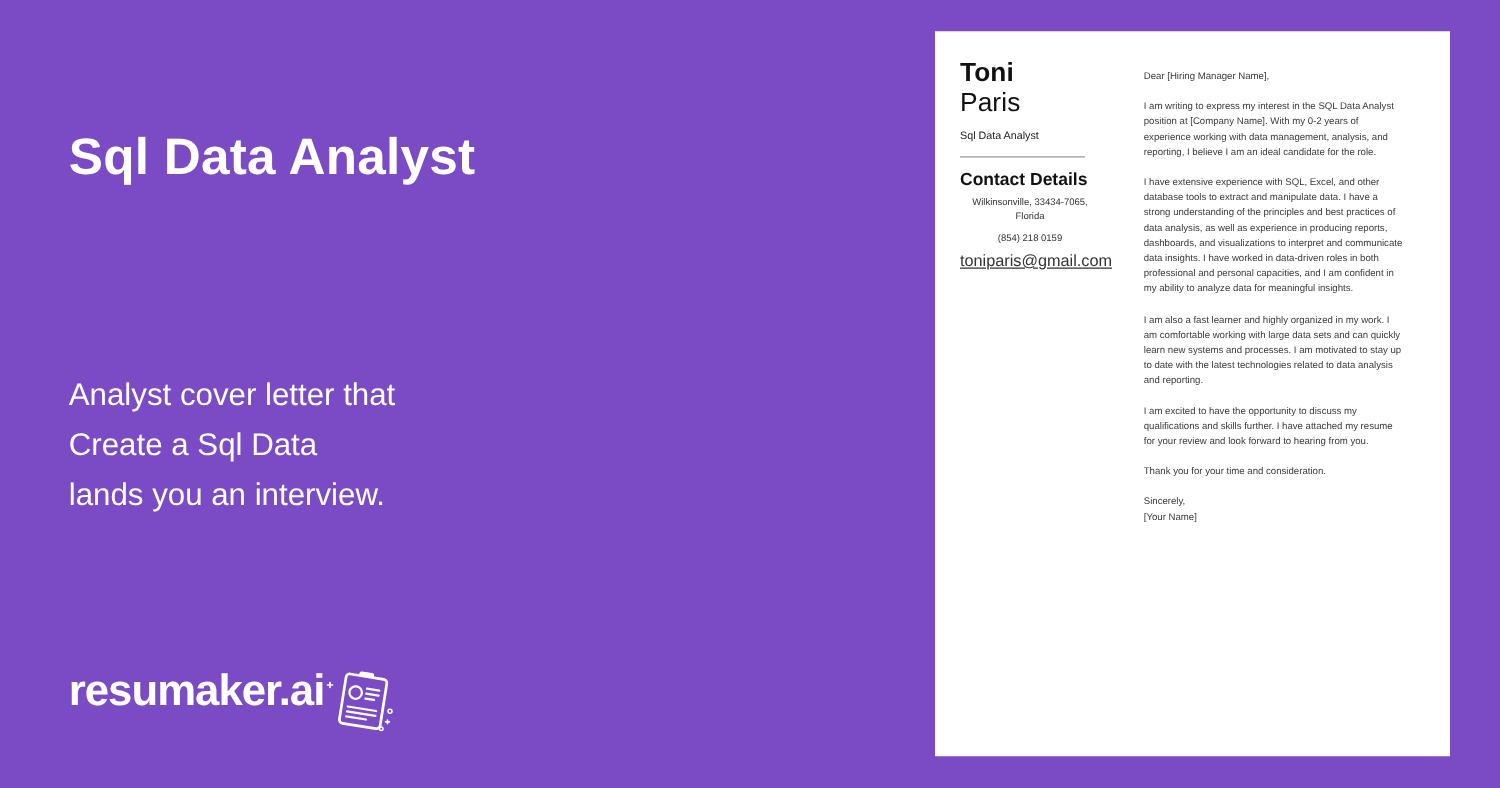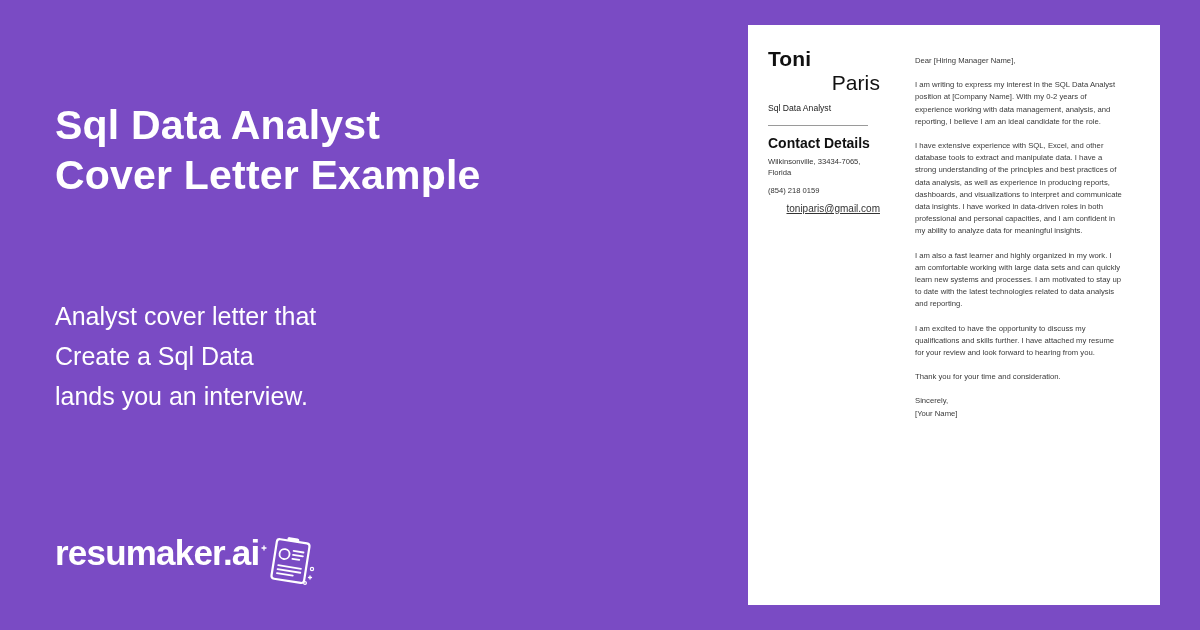--- a/index.html
+++ b/index.html
@@ -99,21 +99,20 @@
     color: #111111;
     line-height: 24px;
     letter-spacing: 0.1px;
   }
   .doc-name-last {
     font-size: 21px;
     font-weight: 400;
     color: #111111;
     line-height: 24px;
     letter-spacing: 0.1px;
-    text-align: right;
   }
   .doc-role {
     margin-top: 7px;
     font-size: 8.6px;
     font-weight: 400;
     color: #222222;
     line-height: 12px;
   }
   .doc-rule {
     margin-top: 11px;
@@ -127,24 +126,25 @@
     font-weight: 700;
     color: #111111;
     line-height: 12px;
   }
   .doc-contact-line {
     margin-top: 7px;
     font-size: 7.6px;
     font-weight: 400;
     color: #333333;
     line-height: 11px;
+    text-align: center;
   }
   .doc-contact-email {
     margin-top: 7px;
-    font-size: 10px;
+    font-size: 13px;
     font-weight: 400;
     color: #333333;
     line-height: 11px;
     text-decoration: underline;
     text-align: right;
   }
 
   .doc-body {
     position: absolute;
     left: 167px;
@@ -168,21 +168,20 @@
   }
 </style>
 </head>
 <body>
 
 <div class="canvas">
 
   <div class="promo">
     <div class="headline">
       <span class="hl-line">Sql Data Analyst</span>
-      <span class="hl-line">Cover Letter Example</span>
     </div>
     <div class="subhead">
       <span class="sb-line">Analyst cover letter that</span>
       <span class="sb-line">Create a Sql Data</span>
       <span class="sb-line">lands you an interview.</span>
     </div>
 
     <div class="logo">
       <span class="logo-word">resumaker.ai</span>
       <span class="logo-mark">

